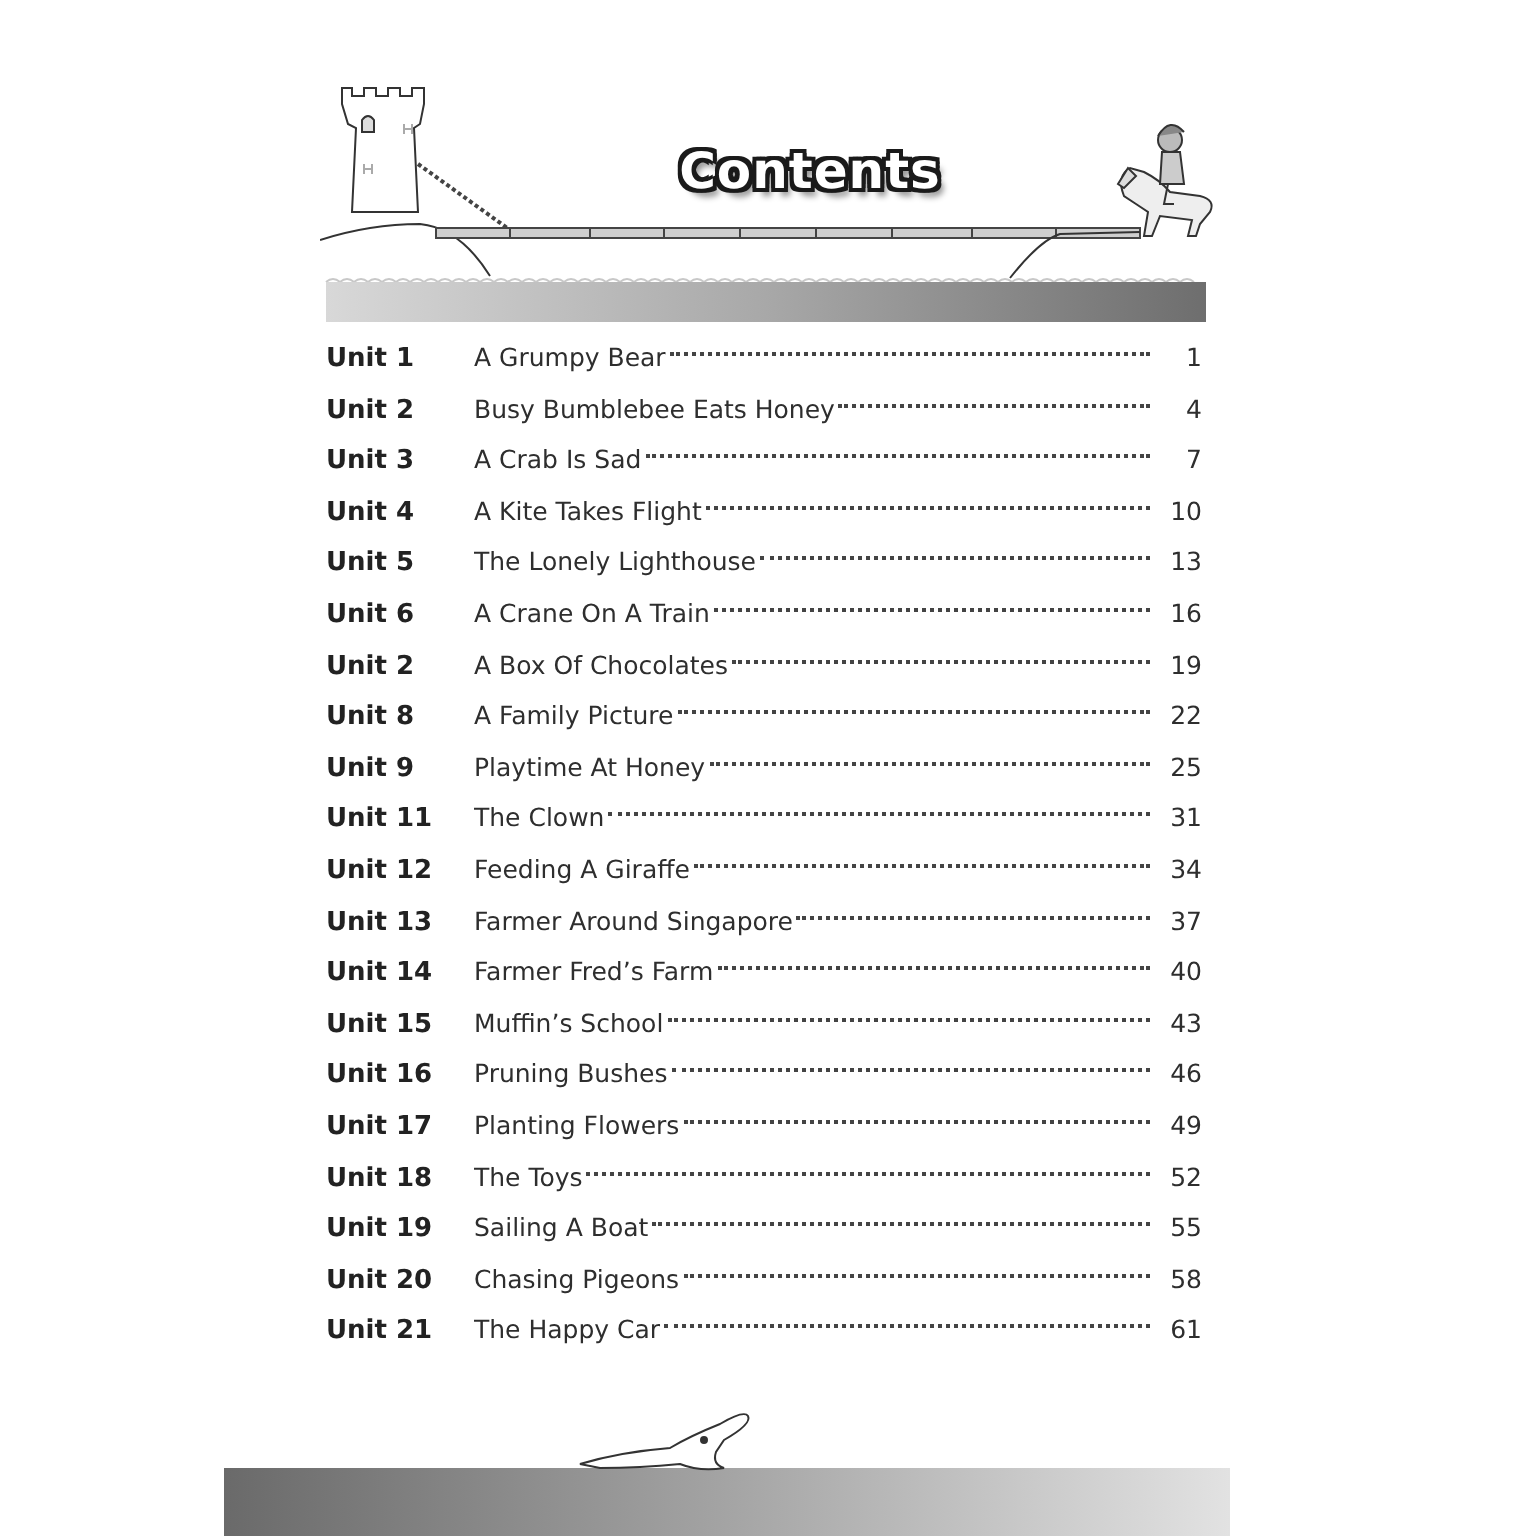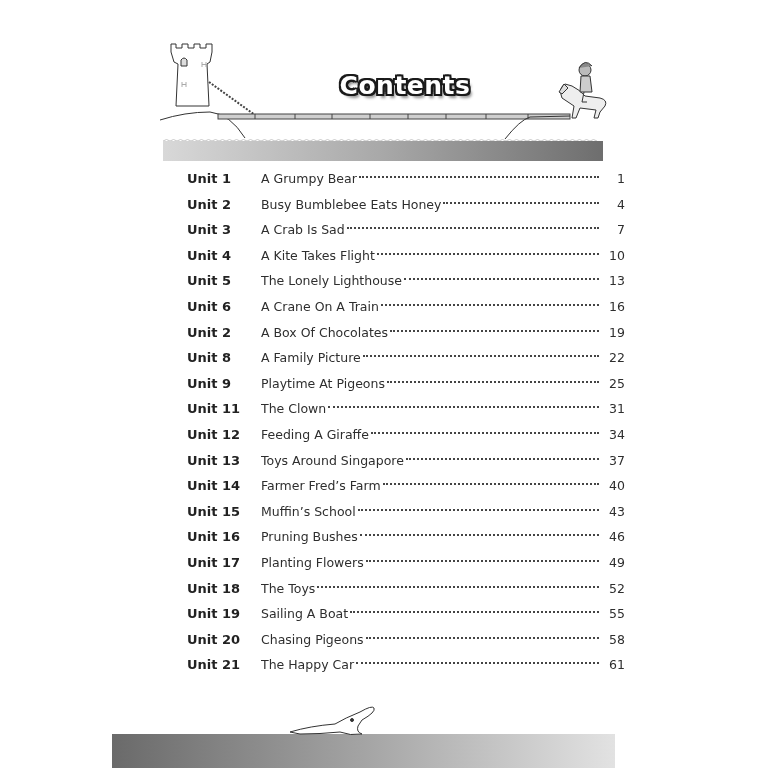--- a/index.html
+++ b/index.html
@@ -15,21 +15,21 @@
   .title {
     position: absolute; left: 330px; top: 65px; width: 150px; height: 40px;
     display: flex; align-items: center; justify-content: center;
     font-family: "DejaVu Sans", sans-serif; font-weight: bold; font-size: 25px;
     color: #ffffff; letter-spacing: 0.5px;
     text-shadow:
       -2px -2px 0 #1a1a1a, 2px -2px 0 #1a1a1a, -2px 2px 0 #1a1a1a, 2px 2px 0 #1a1a1a,
       0 -2px 0 #1a1a1a, 0 2px 0 #1a1a1a, -2px 0 0 #1a1a1a, 2px 0 0 #1a1a1a,
       3px 4px 3px rgba(0,0,0,0.45);
   }
-  .toc { position: absolute; left: 163px; top: 171px; width: 438px; margin-left: 24px; }
+  .toc { position: absolute; left: 163px; top: 171px; width: 438px; }
   .row {
     display: flex; align-items: baseline; height: 25.6px; font-size: 13px;
   }
   .unit { width: 74px; font-weight: bold; color: #222; font-family: "DejaVu Sans", sans-serif; font-size: 13px; }
   .title-cell { flex: 1; display: flex; align-items: center; overflow: hidden; white-space: nowrap; }
   .story { color: #2e2e2e; font-family: "DejaVu Sans", sans-serif; font-size: 12.5px; padding-right: 2px; }
   .dots {
     flex: 1; height: 1px; margin: 0 4px 0 0;
     border-bottom: 2px dotted #444; transform: translateY(-2px);
   }
@@ -134,21 +134,21 @@
     <span class="unit">Unit 8</span>
     <span class="title-cell">
       <span class="story">A Family Picture</span>
       <span class="dots"></span>
     </span>
     <span class="page">22</span>
   </div>
     <div class="row">
     <span class="unit">Unit 9</span>
     <span class="title-cell">
-      <span class="story">Playtime At Pigeons</span>
+      <span class="story">Playtime At Honey</span>
       <span class="dots"></span>
     </span>
     <span class="page">25</span>
   </div>
     <div class="row">
     <span class="unit">Unit 11</span>
     <span class="title-cell">
       <span class="story">The Clown</span>
       <span class="dots"></span>
     </span>
@@ -158,21 +158,21 @@
     <span class="unit">Unit 12</span>
     <span class="title-cell">
       <span class="story">Feeding A Giraffe</span>
       <span class="dots"></span>
     </span>
     <span class="page">34</span>
   </div>
     <div class="row">
     <span class="unit">Unit 13</span>
     <span class="title-cell">
-      <span class="story">Toys Around Singapore</span>
+      <span class="story">Farmer Around Singapore</span>
       <span class="dots"></span>
     </span>
     <span class="page">37</span>
   </div>
     <div class="row">
     <span class="unit">Unit 14</span>
     <span class="title-cell">
       <span class="story">Farmer Fred’s Farm</span>
       <span class="dots"></span>
     </span>

